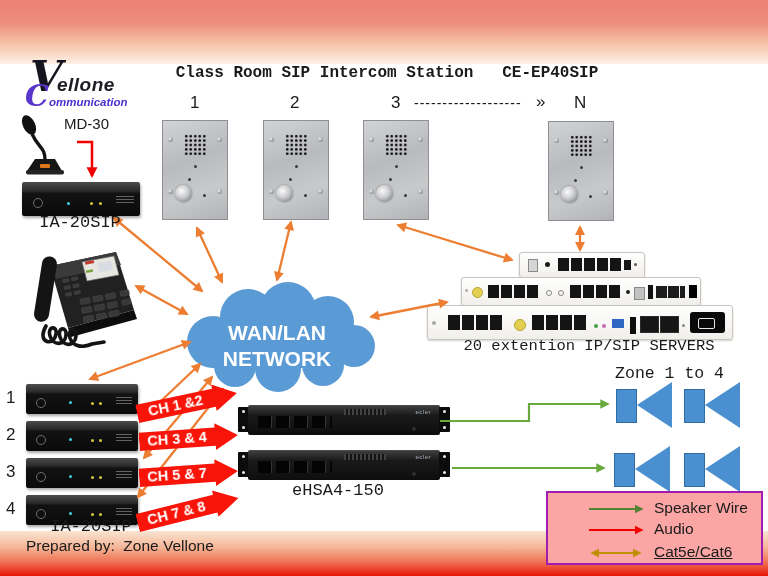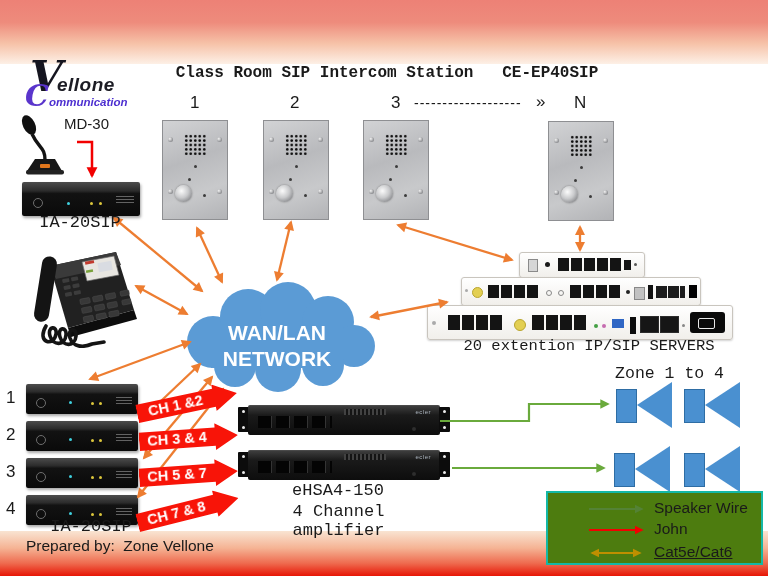--- a/index.html
+++ b/index.html
@@ -70,21 +70,21 @@
     background:repeating-linear-gradient(90deg,#424242 0 2px,#141414 2px 4px);}
   .amp .brand{position:absolute;right:9px;top:3px;font-size:6px;color:#a9b2bc;letter-spacing:.5px;}
   .amp .bdot{position:absolute;right:24px;bottom:4px;width:4px;height:4px;background:#2e2e2e;border-radius:50%;}
   
   .speaker{position:absolute;width:58px;height:46px;z-index:5;}
   .spk-box{position:absolute;left:0;top:7px;width:19px;height:32px;background:#4a90d0;border:1px solid #2e6da4;}
   .spk-cone{position:absolute;left:21px;top:0;width:35px;height:46px;background:#4a90d0;
     clip-path:polygon(0 50%,100% 0,100% 100%);filter:drop-shadow(0 0 1px #2e6da4);}
   .zone-label{position:absolute;font-size:16.5px;z-index:6;text-align:right;}
   
-  .legend{left:546px;top:491px;width:217px;height:74px;background:#4d7c0f;border:2px solid #14b8a6;
+  .legend{left:546px;top:491px;width:217px;height:74px;background:#fca5a5;border:2px solid #a21caf;
     z-index:8;box-sizing:border-box;padding-left:36px;}
   .leg-label{position:absolute;left:106px;font-size:15.5px;}
   
   .overlay{position:absolute;left:0;top:0;z-index:5;pointer-events:none;}
   .under{z-index:3;}
   .caption{position:absolute;z-index:6;}
   .footer{left:26px;top:537px;font-size:15.5px;z-index:9;}
 </style>
 </head>
 <body>
@@ -351,21 +351,20 @@
         <div class="vents"></div>
       <span class="brand">ecler</span>
       <i class="bdot"></i>
       </div>
     <div class="ear e-r">
         <i style="top:3px;"></i>
         <i style="bottom:3px;"></i>
       </div>
   </div>
   <div class="caption ctr" style="left:278px;top:481px;width:120px;font-size:17px;">eHSA4-150</div>
-  <div class="caption ctr" style="left:246px;top:502px;width:185px;font-size:17px;">4 Channel amplifier</div>
 
   <div class="zone-label ctr" style="left:612px;top:364px;width:112px;">Zone 1 to 4</div>
   <div class="speaker" style="left:616px;top:382px;">
     <i class="spk-box"></i>
       <i class="spk-cone"></i>
     </div>
   <div class="speaker" style="left:684px;top:382px;">
     <i class="spk-box"></i>
       <i class="spk-cone"></i>
     </div>
@@ -416,19 +415,19 @@
     </g>
   </svg>
 
   <div class="abs legend">
     <svg class="abs" style="left:38px;top:8px;" width="64" height="60" viewBox="0 0 64 60">
       <line x1="3" y1="8" x2="56" y2="8" stroke="#548235" stroke-width="2" marker-end="url(#alg)"></line>
       <line x1="3" y1="29" x2="56" y2="29" stroke="#F20000" stroke-width="2" marker-end="url(#ar)"></line>
       <line x1="6" y1="52" x2="54" y2="52" stroke="#BF8F00" stroke-width="2" marker-start="url(#aly)" marker-end="url(#aly)"></line>
     </svg>
     <span class="leg-label" style="top:6px;">Speaker Wire</span>
-    <span class="leg-label" style="top:27px;">John</span>
+    <span class="leg-label" style="top:27px;">Audio</span>
     <span class="leg-label" style="top:50px;text-decoration:underline;">Cat5e/Cat6</span>
   </div>
 
   <div class="abs footer pre">Prepared by:  Zone Vellone</div>
 
 </div>
 
 </body></html>

